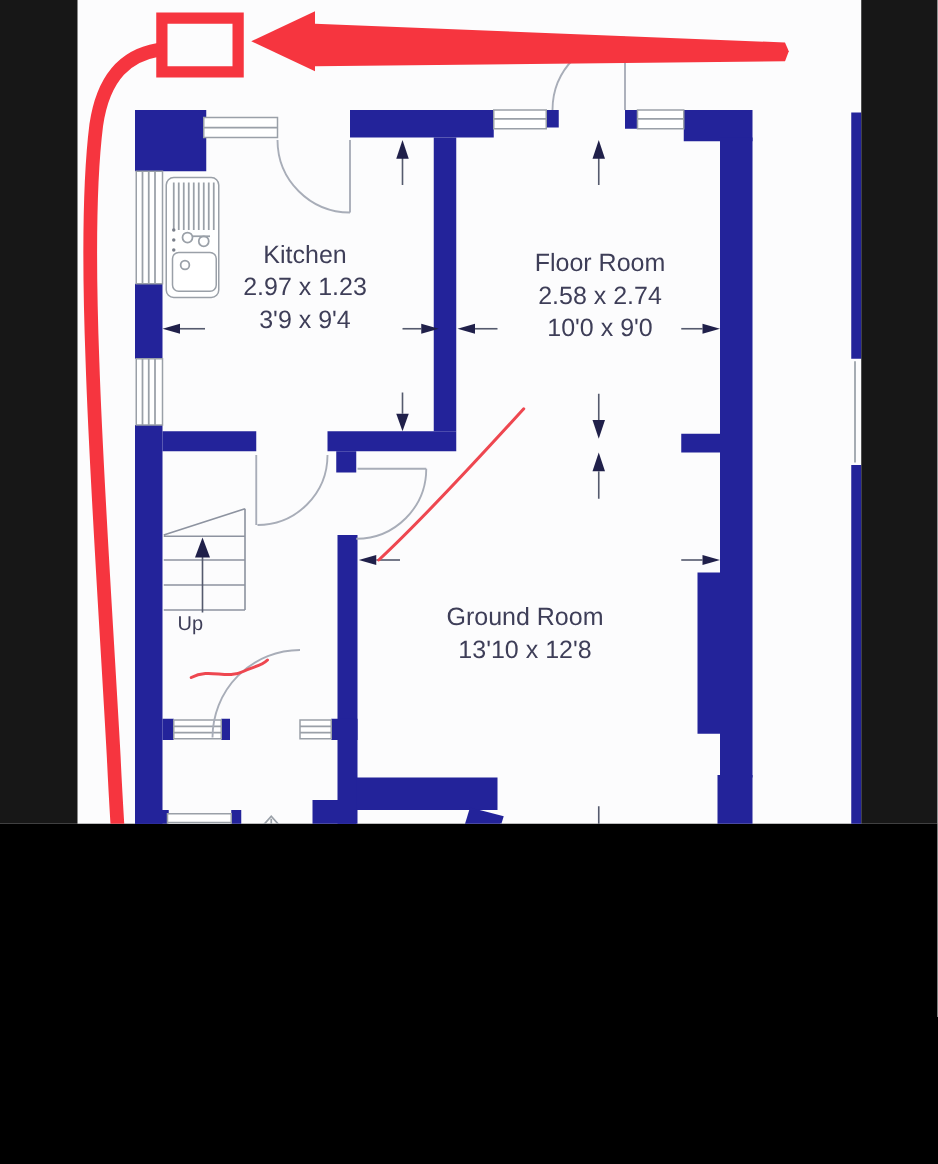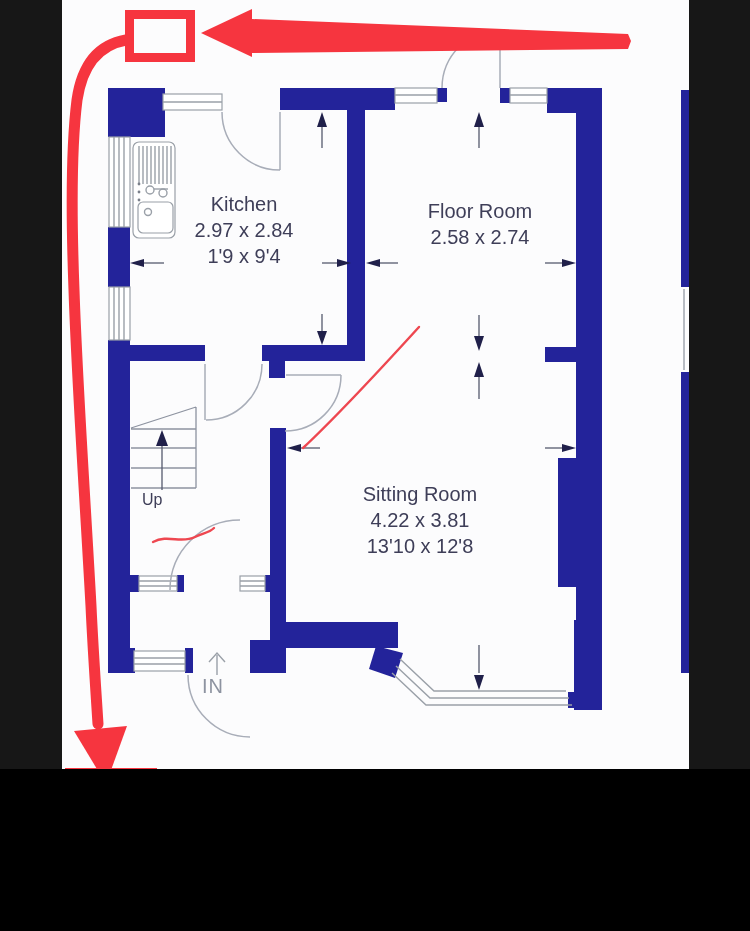--- a/index.html
+++ b/index.html
@@ -2,21 +2,21 @@
 <html style="--wall: #23239a; --annotation-red: #f6353f; --annotation-red-thin: #ee4750; --room-text: #3e3e58; --title-text: #2e2e8a; --line-gray: #9aa0a8; --dim-arrow: #20204a; --bar-black: #171717; --canvas: #fcfcfd; --footer-gray: #caccd1;"><head>
 <meta charset="utf-8">
 <style>
   :root{
     --wall:#23239a; --annotation-red:#f6353f; --annotation-red-thin:#ee4750;
     --room-text:#3e3e58; --title-text:#2e2e8a; --line-gray:#9aa0a8;
     --dim-arrow:#20204a; --bar-black:#171717; --canvas:#fcfcfd; --footer-gray:#caccd1;
   }
   html,body{margin:0;padding:0;}
   body{font-family:"Liberation Sans","DejaVu Sans",sans-serif;background:#000;}
-  .stage{position:relative;width:750px;height:769px;background:var(--canvas);overflow:hidden;}
+  .stage{position:relative;width:750px;height:659px;background:var(--canvas);overflow:hidden;}
   .bar{position:absolute;top:0;height:922px;background:var(--bar-black);}
   .bar.left{left:0;width:62px;}
   .bar.right{left:689px;width:61px;}
   .footer-strip{position:absolute;left:0;top:922px;width:750px;height:9px;
     background:linear-gradient(#a9adb5 0 2px,var(--footer-gray) 2px 100%);}
   svg.layer{position:absolute;left:0;top:0;}
   .w{fill:var(--wall);stroke:none;}
   .winf{fill:#ffffff;stroke:var(--line-gray);stroke-width:1.2;}
   .ln{stroke:var(--line-gray);stroke-width:1.4;fill:none;}
   .door{stroke:#a8adb8;stroke-width:1.5;fill:none;}
@@ -155,30 +155,30 @@
         <path class="dim" d="M301,448 H320"></path>
       <path class="dim" d="M545,448 H562"></path>
         <polygon class="dimh" points="576,448 562,444 562,452"></polygon>
     </g>
 
     <path class="ln" stroke-width="2" d="M217,675 V655 M209,662 L217,653 L225,662"></path>
   </svg>
 
   <div class="room-label" style="left:164px;top:191px">
     <div>Kitchen</div>
-    <div>2.97 x 2.84</div>
-    <div>1'9 x 9'4</div>
+    <div>2.97 x 1.23</div>
+    <div>3'9 x 9'4</div>
   </div>
   <div class="room-label" style="left:400px;top:198px">
     <div>Floor Room</div>
     <div>2.58 x 2.74</div>
+    <div>10'0 x 9'0</div>
   </div>
   <div class="room-label" style="left:340px;top:481px">
-    <div>Sitting Room</div>
-    <div>4.22 x 3.81</div>
+    <div>Ground Room</div>
     <div>13'10 x 12'8</div>
   </div>
 
   <div class="small-label" style="left:142px;top:491px">Up</div>
   <div class="in-label" style="left:202px;top:675px">IN</div>
   <div class="floor-title">Ground Floor</div>
 
   <svg class="layer z4" width="750" height="931" viewBox="0 0 750 931">
     <rect class="red-stroke" stroke-width="9" x="129.5" y="14.5" width="61" height="43"></rect>
     <polygon class="red-thick" points="201,33 252,9 252,57"></polygon>

